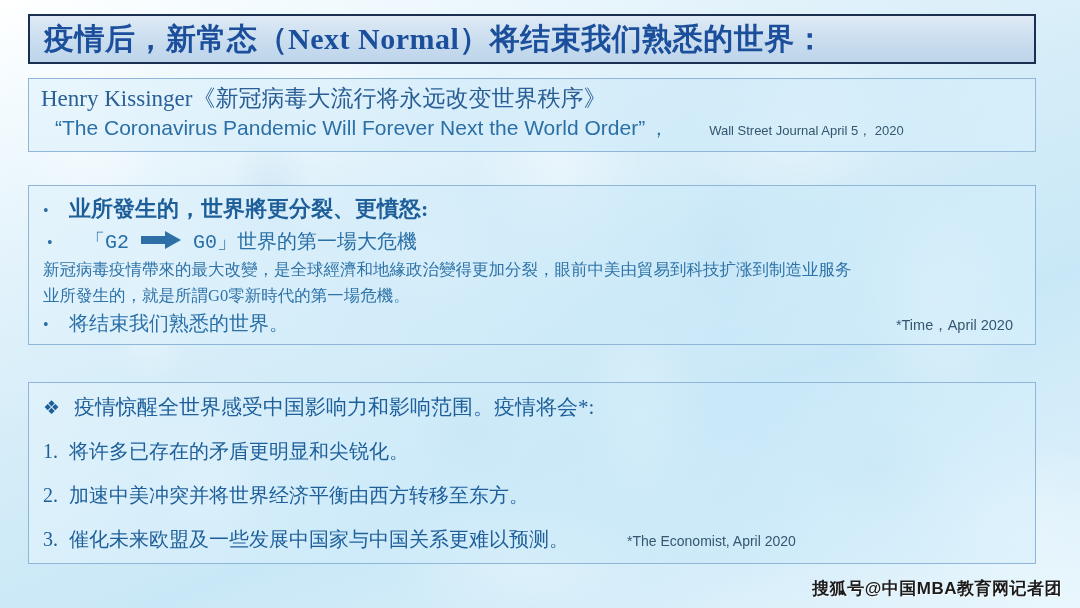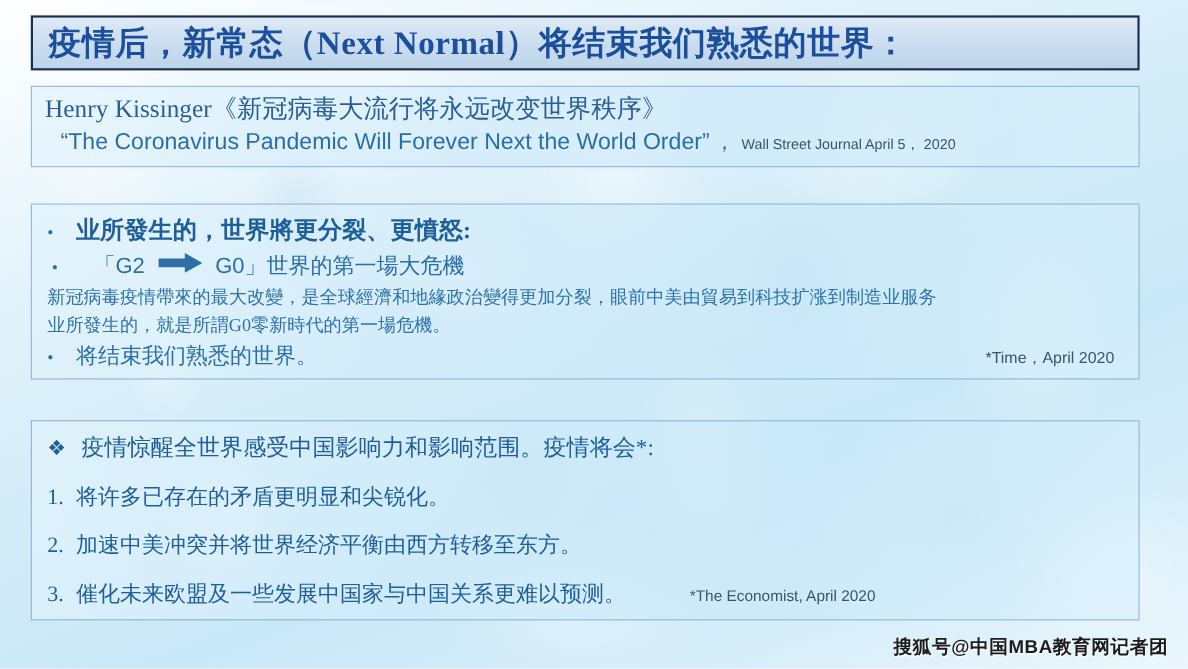--- a/index.html
+++ b/index.html
@@ -128,20 +128,21 @@
   .quote-comma {
     font-family: "Liberation Serif", "DejaVu Serif", serif;
     font-size: 19px;
     color: #2a6fa6;
     padding: 0 6px 0 4px;
   }
   .quote-src {
     font-family: "Liberation Sans", "DejaVu Sans", sans-serif;
     font-size: 13px;
     color: #35566f;
+    margin-left: 35px;
   }
 
   
   .box-bullets {
     left: 28px;
     top: 185px;
     width: 1008px;
     height: 160px;
     padding: 8px 14px 0 14px;
   }
@@ -158,26 +159,26 @@
   }
   .b-l1 {
     font-family: "Liberation Serif", "DejaVu Serif", serif;
     font-size: 22px;
     color: #1e5f9a;
     font-weight: 600;
     padding-left: 10px;
   }
   .b-row-2 { padding-left: 4px; margin-top: 4px; }
   .b-l2 {
-    font-family: Liberation Sans, sans-serif;
+    font-family: Liberation Mono, monospace;
     font-size: 20px;
     color: #2a6fa6;
     padding-left: 22px;
     display: flex;
-    align-items: center;
+    align-items: flex-end;
     gap: 4px;
   }
   .arrow-icon {
     display: inline-block;
     margin: 0 8px;
     vertical-align: middle;
   }
   .para {
     font-family: "Liberation Serif", "DejaVu Serif", serif;
     font-size: 16.5px;

